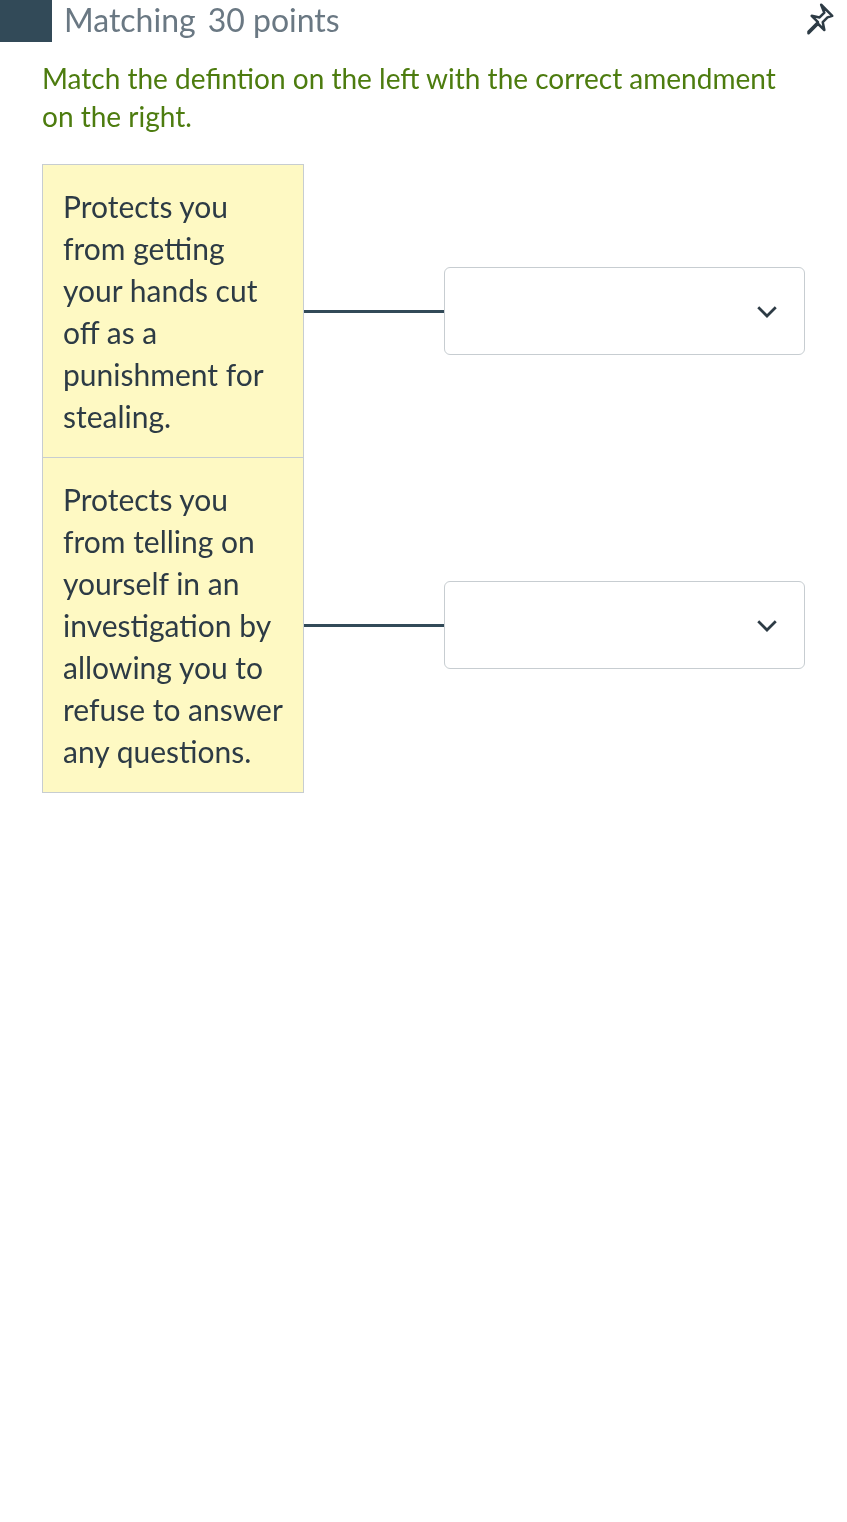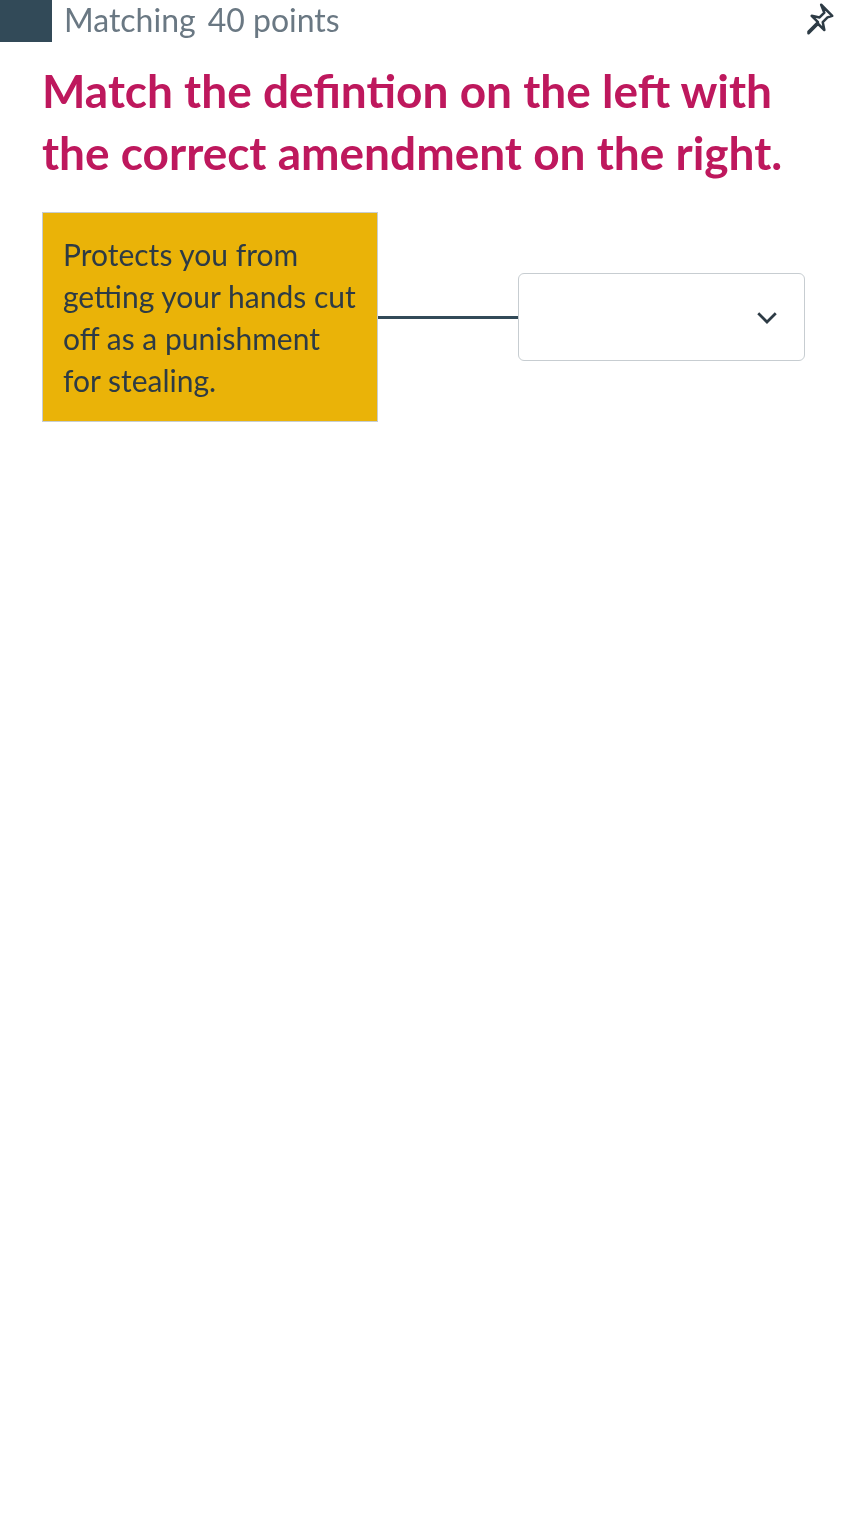--- a/index.html
+++ b/index.html
@@ -39,37 +39,37 @@
     font-weight: 400;
   }
   .header-spacer { flex: 1; }
   .pin-icon {
     width: 38px;
     height: 38px;
     margin-right: 10px;
     color: #2d3b45;
   }
   .prompt {
-    font-size: 46px;
+    font-size: 28px;
     line-height: 1.35;
-    color: #be185d;
+    color: #4d7c0f;
     padding: 12px 42px 28px 42px;
-    font-weight: 700;
+    font-weight: 400;
   }
   .match-wrap {
     padding: 0 42px 60px 42px;
   }
   .match-row {
     display: flex;
     align-items: stretch;
   }
   .def-cell {
-    width: 336px;
+    width: 262px;
     border: 1px solid #c7cdd1;
-    background: #eab308;
+    background: #fef9c3;
     padding: 20px 20px;
     font-size: 30px;
     line-height: 1.4;
     color: #2d3b45;
   }
   .match-row + .match-row .def-cell {
     border-top: none;
   }
   .connector-cell {
     flex: 0 0 140px;
@@ -108,21 +108,21 @@
     stroke-width: 2.2;
     fill: none;
   }
 </style>
 </head>
 <body>
 
 <div class="header-row">
   <div class="qnum-box"></div>
   <div class="qtype">Matching</div>
-  <div class="qpoints">40 points</div>
+  <div class="qpoints">30 points</div>
   <div class="header-spacer"></div>
   <svg class="pin-icon" viewBox="0 0 24 24">
     <path d="M14 3l7 7-3 1-3 3 1 5-4-4-6 6 0-1 6-6-4-4 5 1 3-3z" fill="none" stroke="#2d3b45" stroke-width="1.6" stroke-linejoin="round"></path>
   </svg>
 </div>
 
 <div class="prompt">Match the defintion on the left with the correct amendment on the right.</div>
 
 <div class="match-wrap">
 
@@ -136,14 +136,28 @@
         <span></span>
         <svg class="chevron" viewBox="0 0 24 24">
             <polyline points="5 9 12 16 19 9"></polyline>
           </svg>
       </div>
     </div>
   </div>
 
 
 
+  <div class="match-row">
+    <div class="def-cell">Protects you from telling on yourself in an investigation by allowing you to refuse to answer any questions.</div>
+    <div class="connector-cell">
+        <div class="connector-line"></div>
+      </div>
+    <div class="select-cell">
+      <div class="amend-select">
+        <span></span>
+        <svg class="chevron" viewBox="0 0 24 24">
+            <polyline points="5 9 12 16 19 9"></polyline>
+          </svg>
+      </div>
+    </div>
+  </div>
 
 </div>
 
 </body></html>

